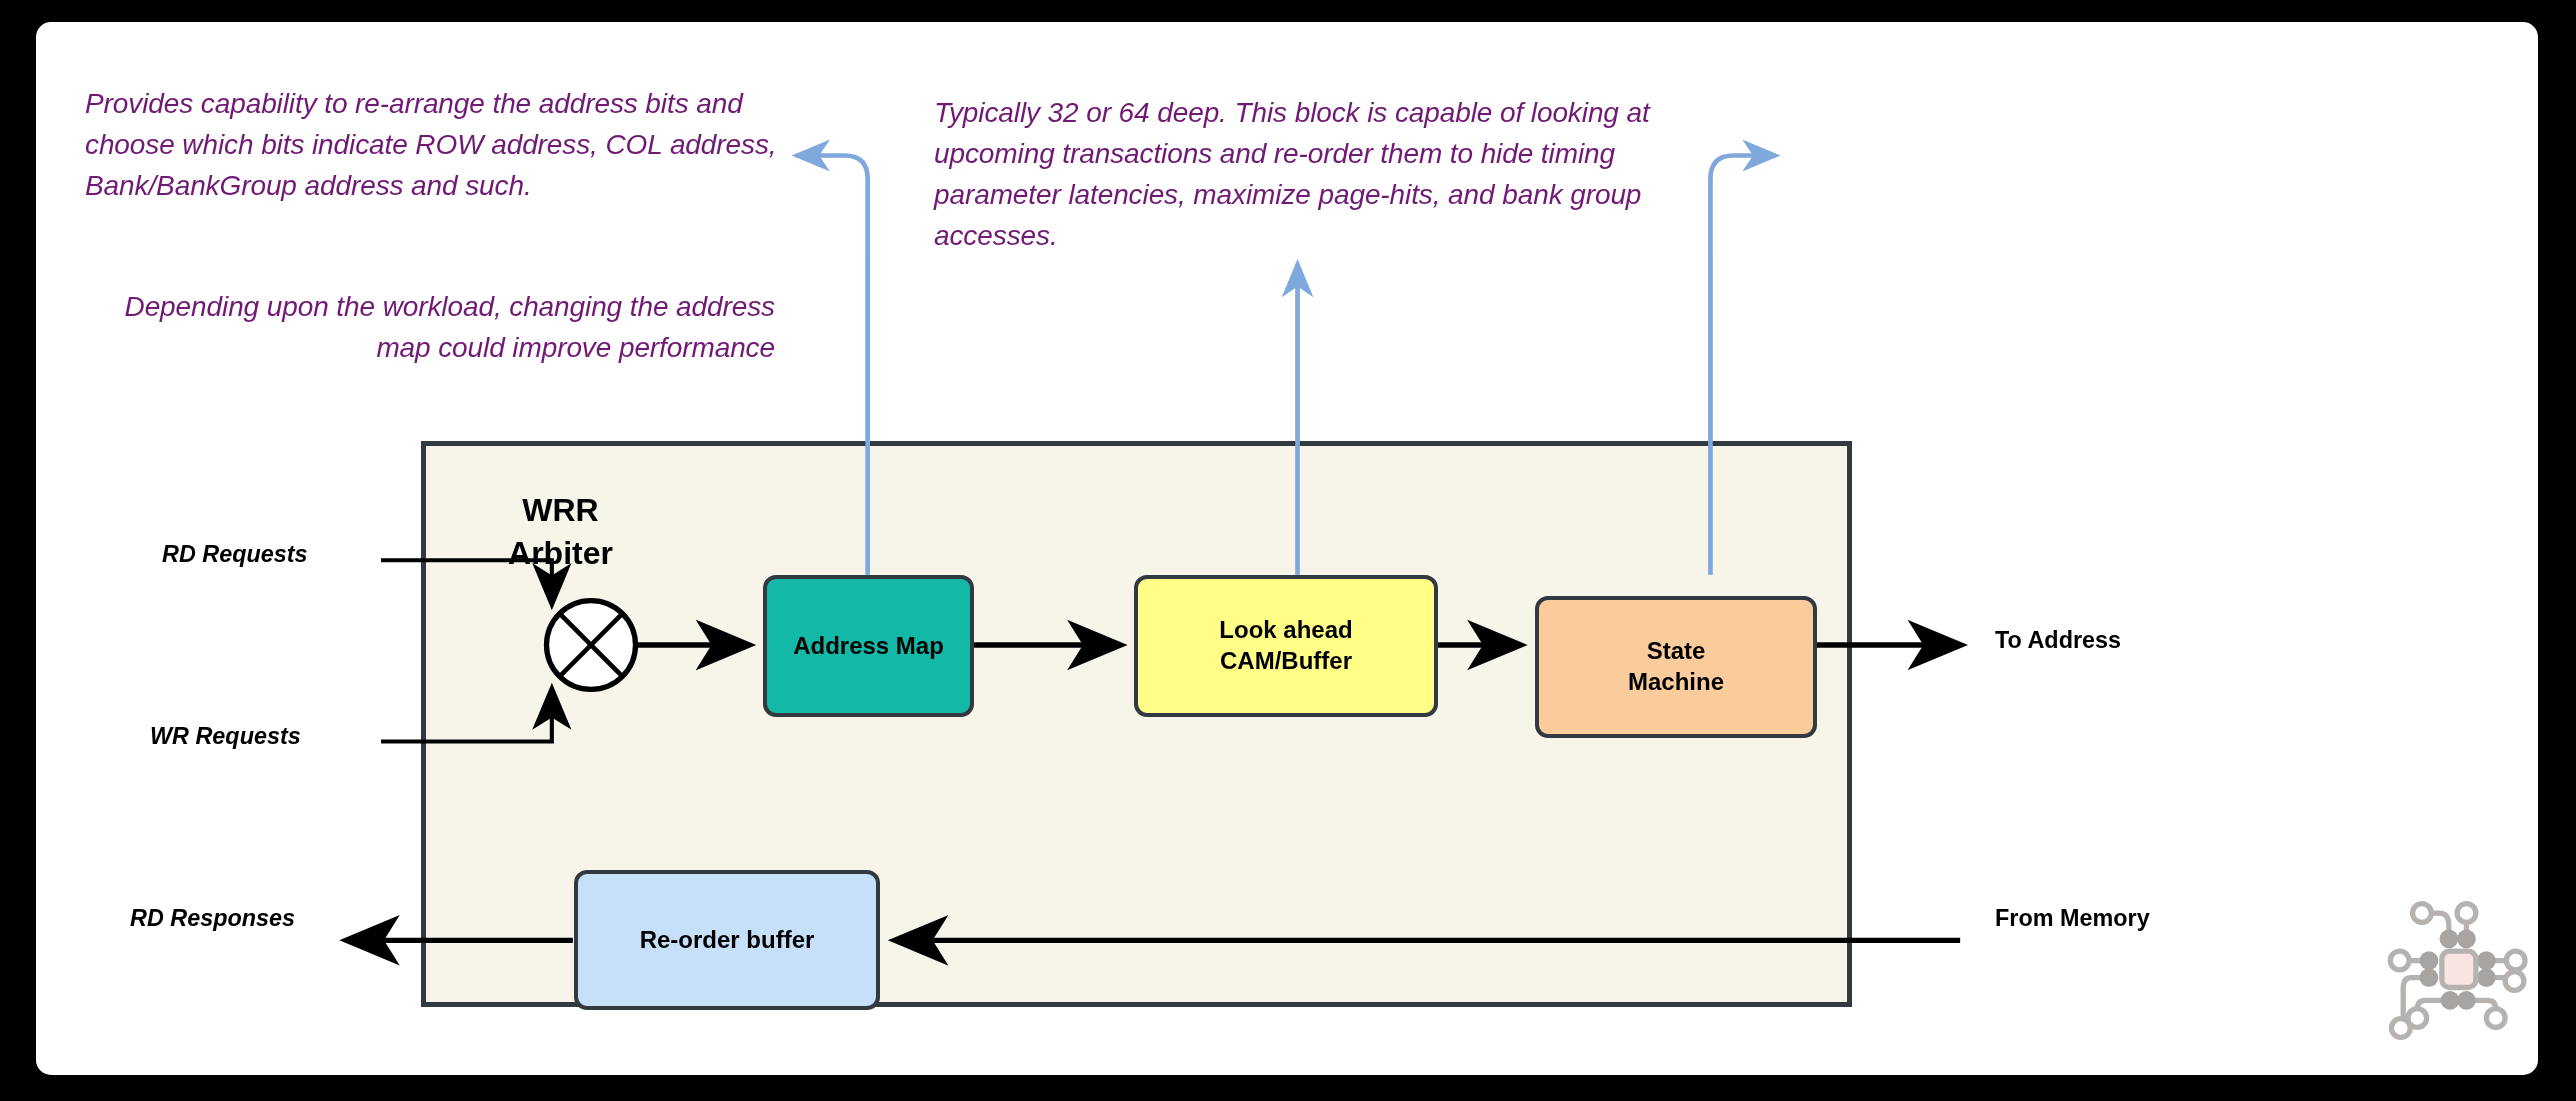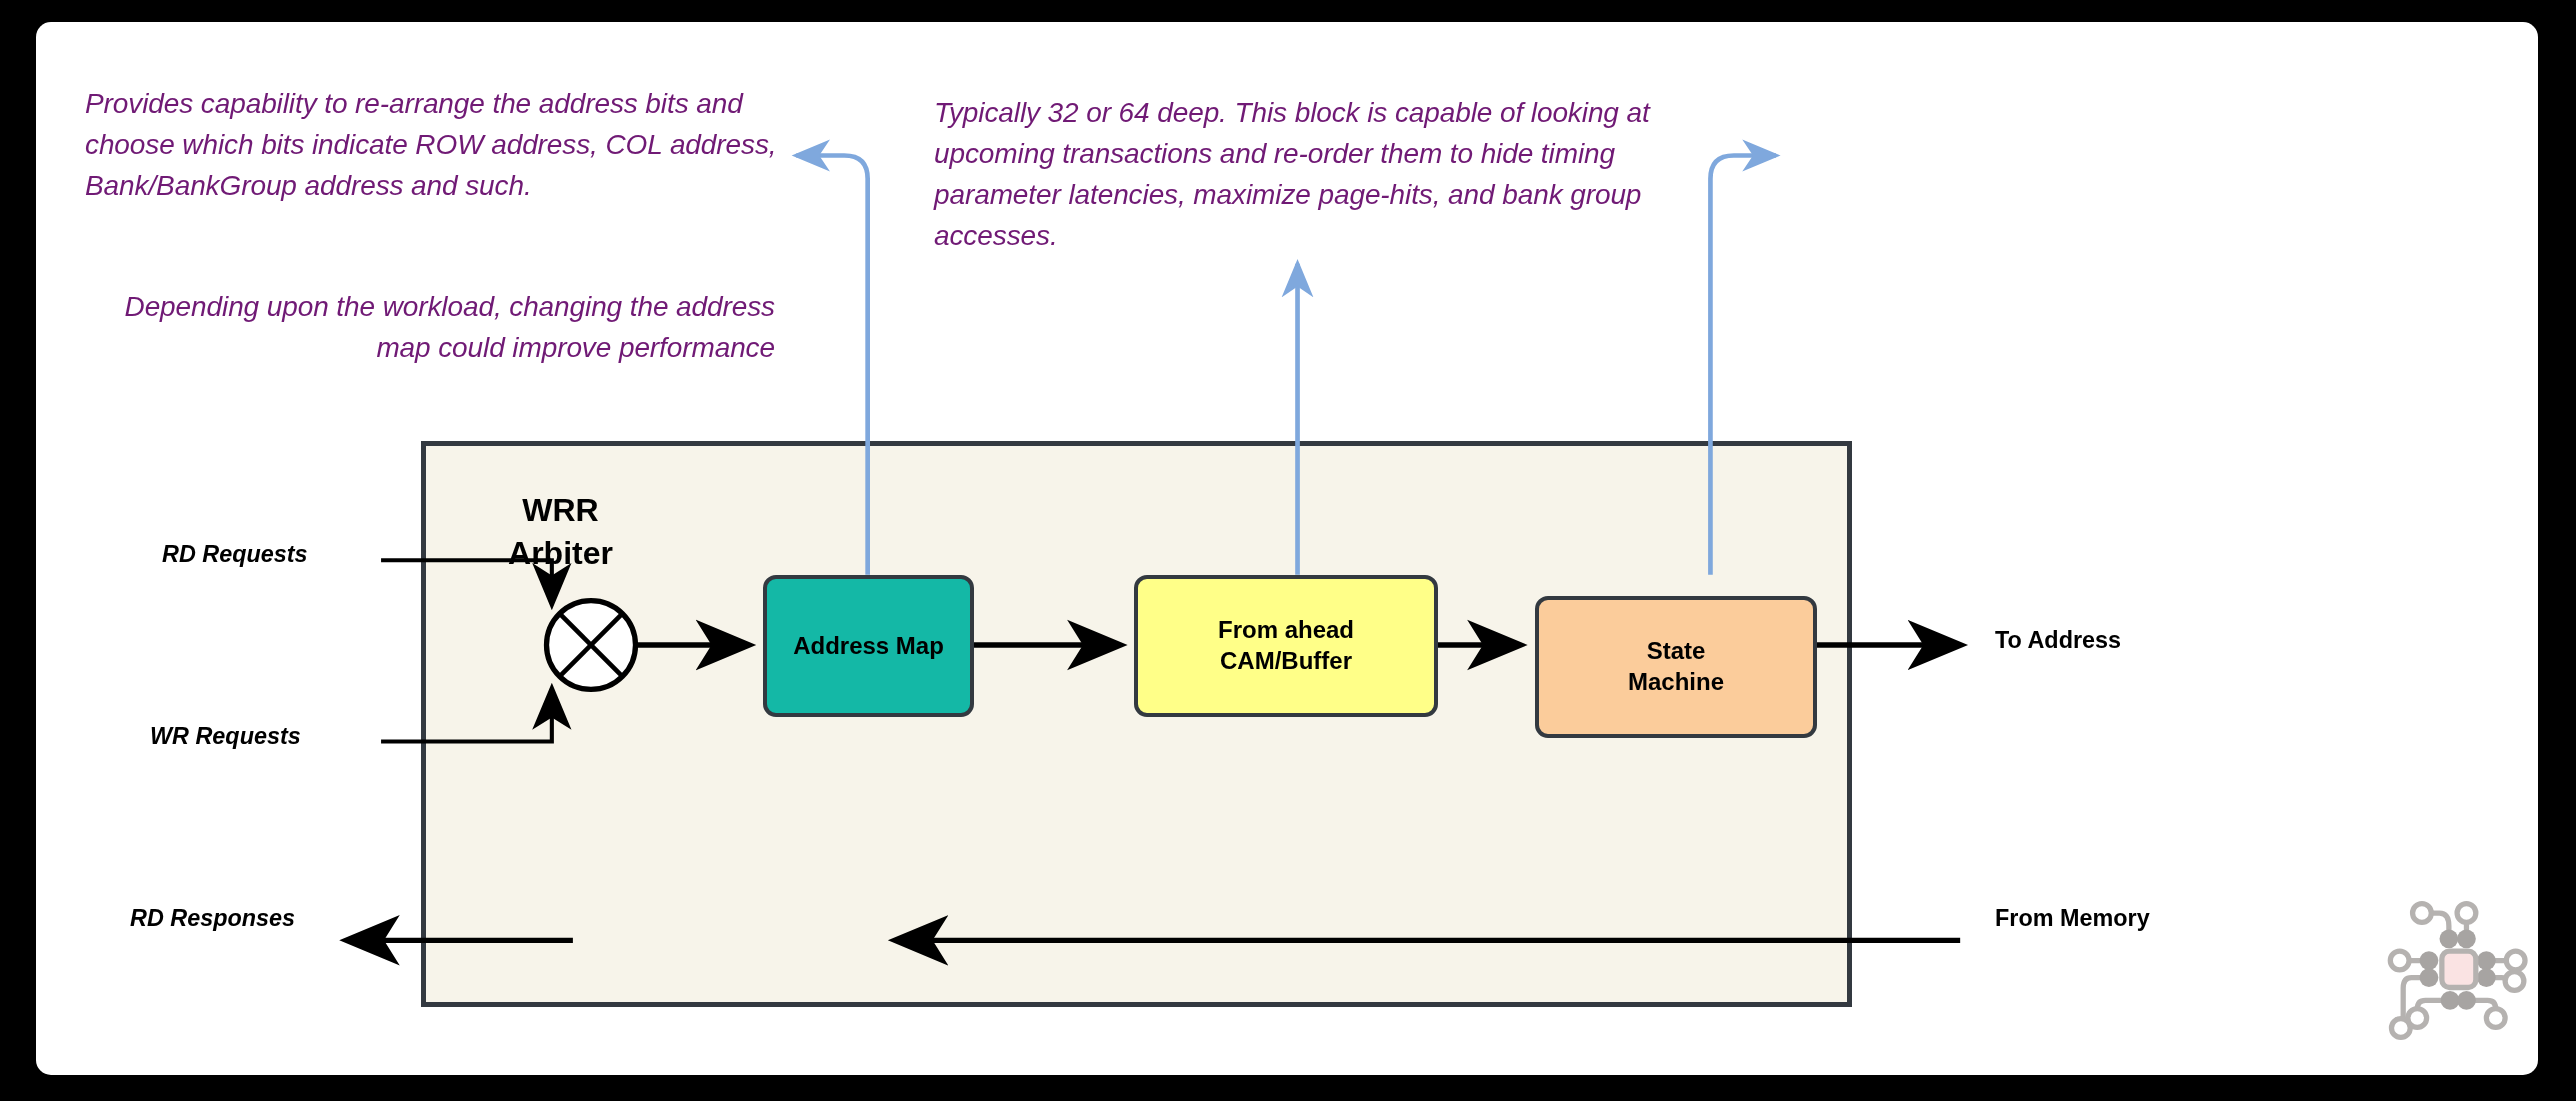--- a/index.html
+++ b/index.html
@@ -152,26 +152,27 @@
 Arbiter</div>
 
   <svg style="position:absolute;left:507px;top:575px;width:96px;height:96px;" viewBox="0 0 164 164">
     <circle cx="82" cy="82" r="76" fill="#ffffff" stroke="#000000" stroke-width="9"></circle>
     <line x1="28" y1="28" x2="136" y2="136" stroke="#000000" stroke-width="8"></line>
     <line x1="136" y1="28" x2="28" y2="136" stroke="#000000" stroke-width="8"></line>
   </svg>
 
   <div class="blk" id="blk-address-map">Address Map</div>
 
-  <div class="blk" id="blk-cam">From ahead
+  <div class="blk" id="blk-cam">Look ahead
 CAM/Buffer</div>
 
   <div class="blk" id="blk-state">State
 Machine</div>
 
+  <div class="blk" id="blk-reorder">Re-order buffer</div>
 
   <div class="flowlabel ital" id="lbl-rd-req">RD Requests</div>
 
   <div class="flowlabel ital" id="lbl-wr-req">WR Requests</div>
 
   <div class="flowlabel ital" id="lbl-rd-resp">RD Responses</div>
 
   <div class="flowlabel" id="lbl-to-mem">To Address</div>
 
   <div class="flowlabel" id="lbl-from-mem">From Memory</div>

